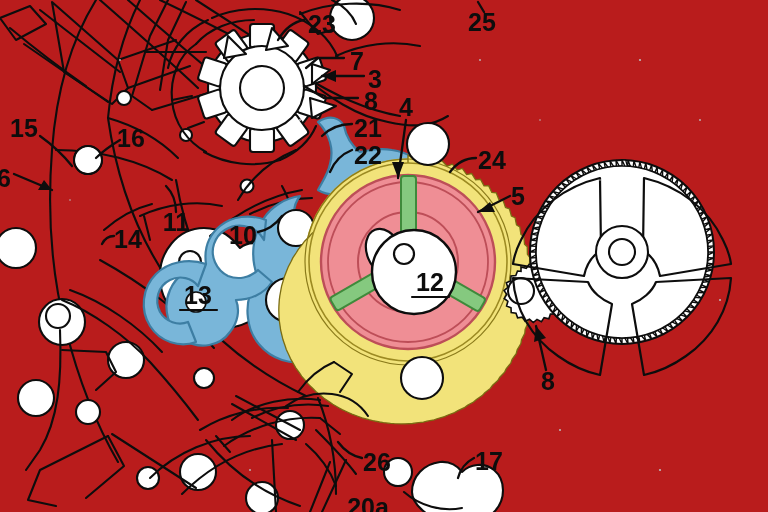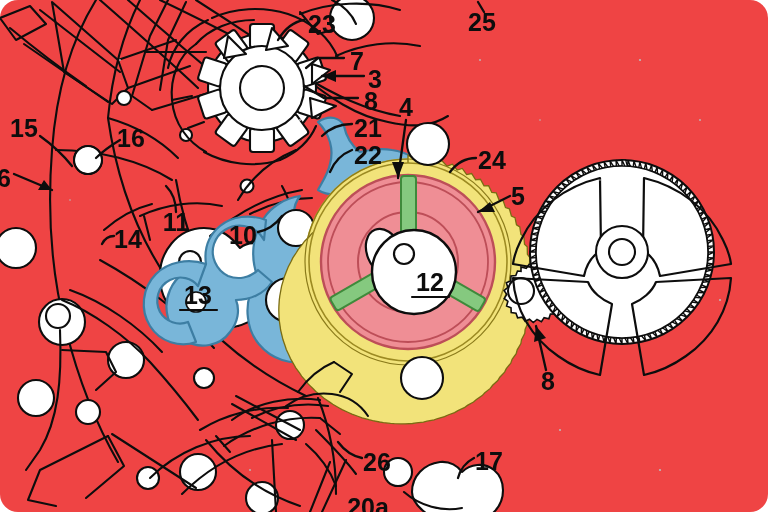--- a/index.html
+++ b/index.html
@@ -10,22 +10,21 @@
   body {
     width: 768px;
     height: 512px;
     overflow: hidden;
     font-family: "Liberation Sans", sans-serif;
   }
   #sheet {
     position: relative;
     width: 768px;
     height: 512px;
-    background: #ef4444;
-    border-radius: 18px;
+    background: #b91c1c;
   }
   #sheet svg {
     position: absolute;
     top: 0;
     left: 0;
     display: block;
   }
   .ln {
     fill: none;
     stroke: #0d0d0d;

